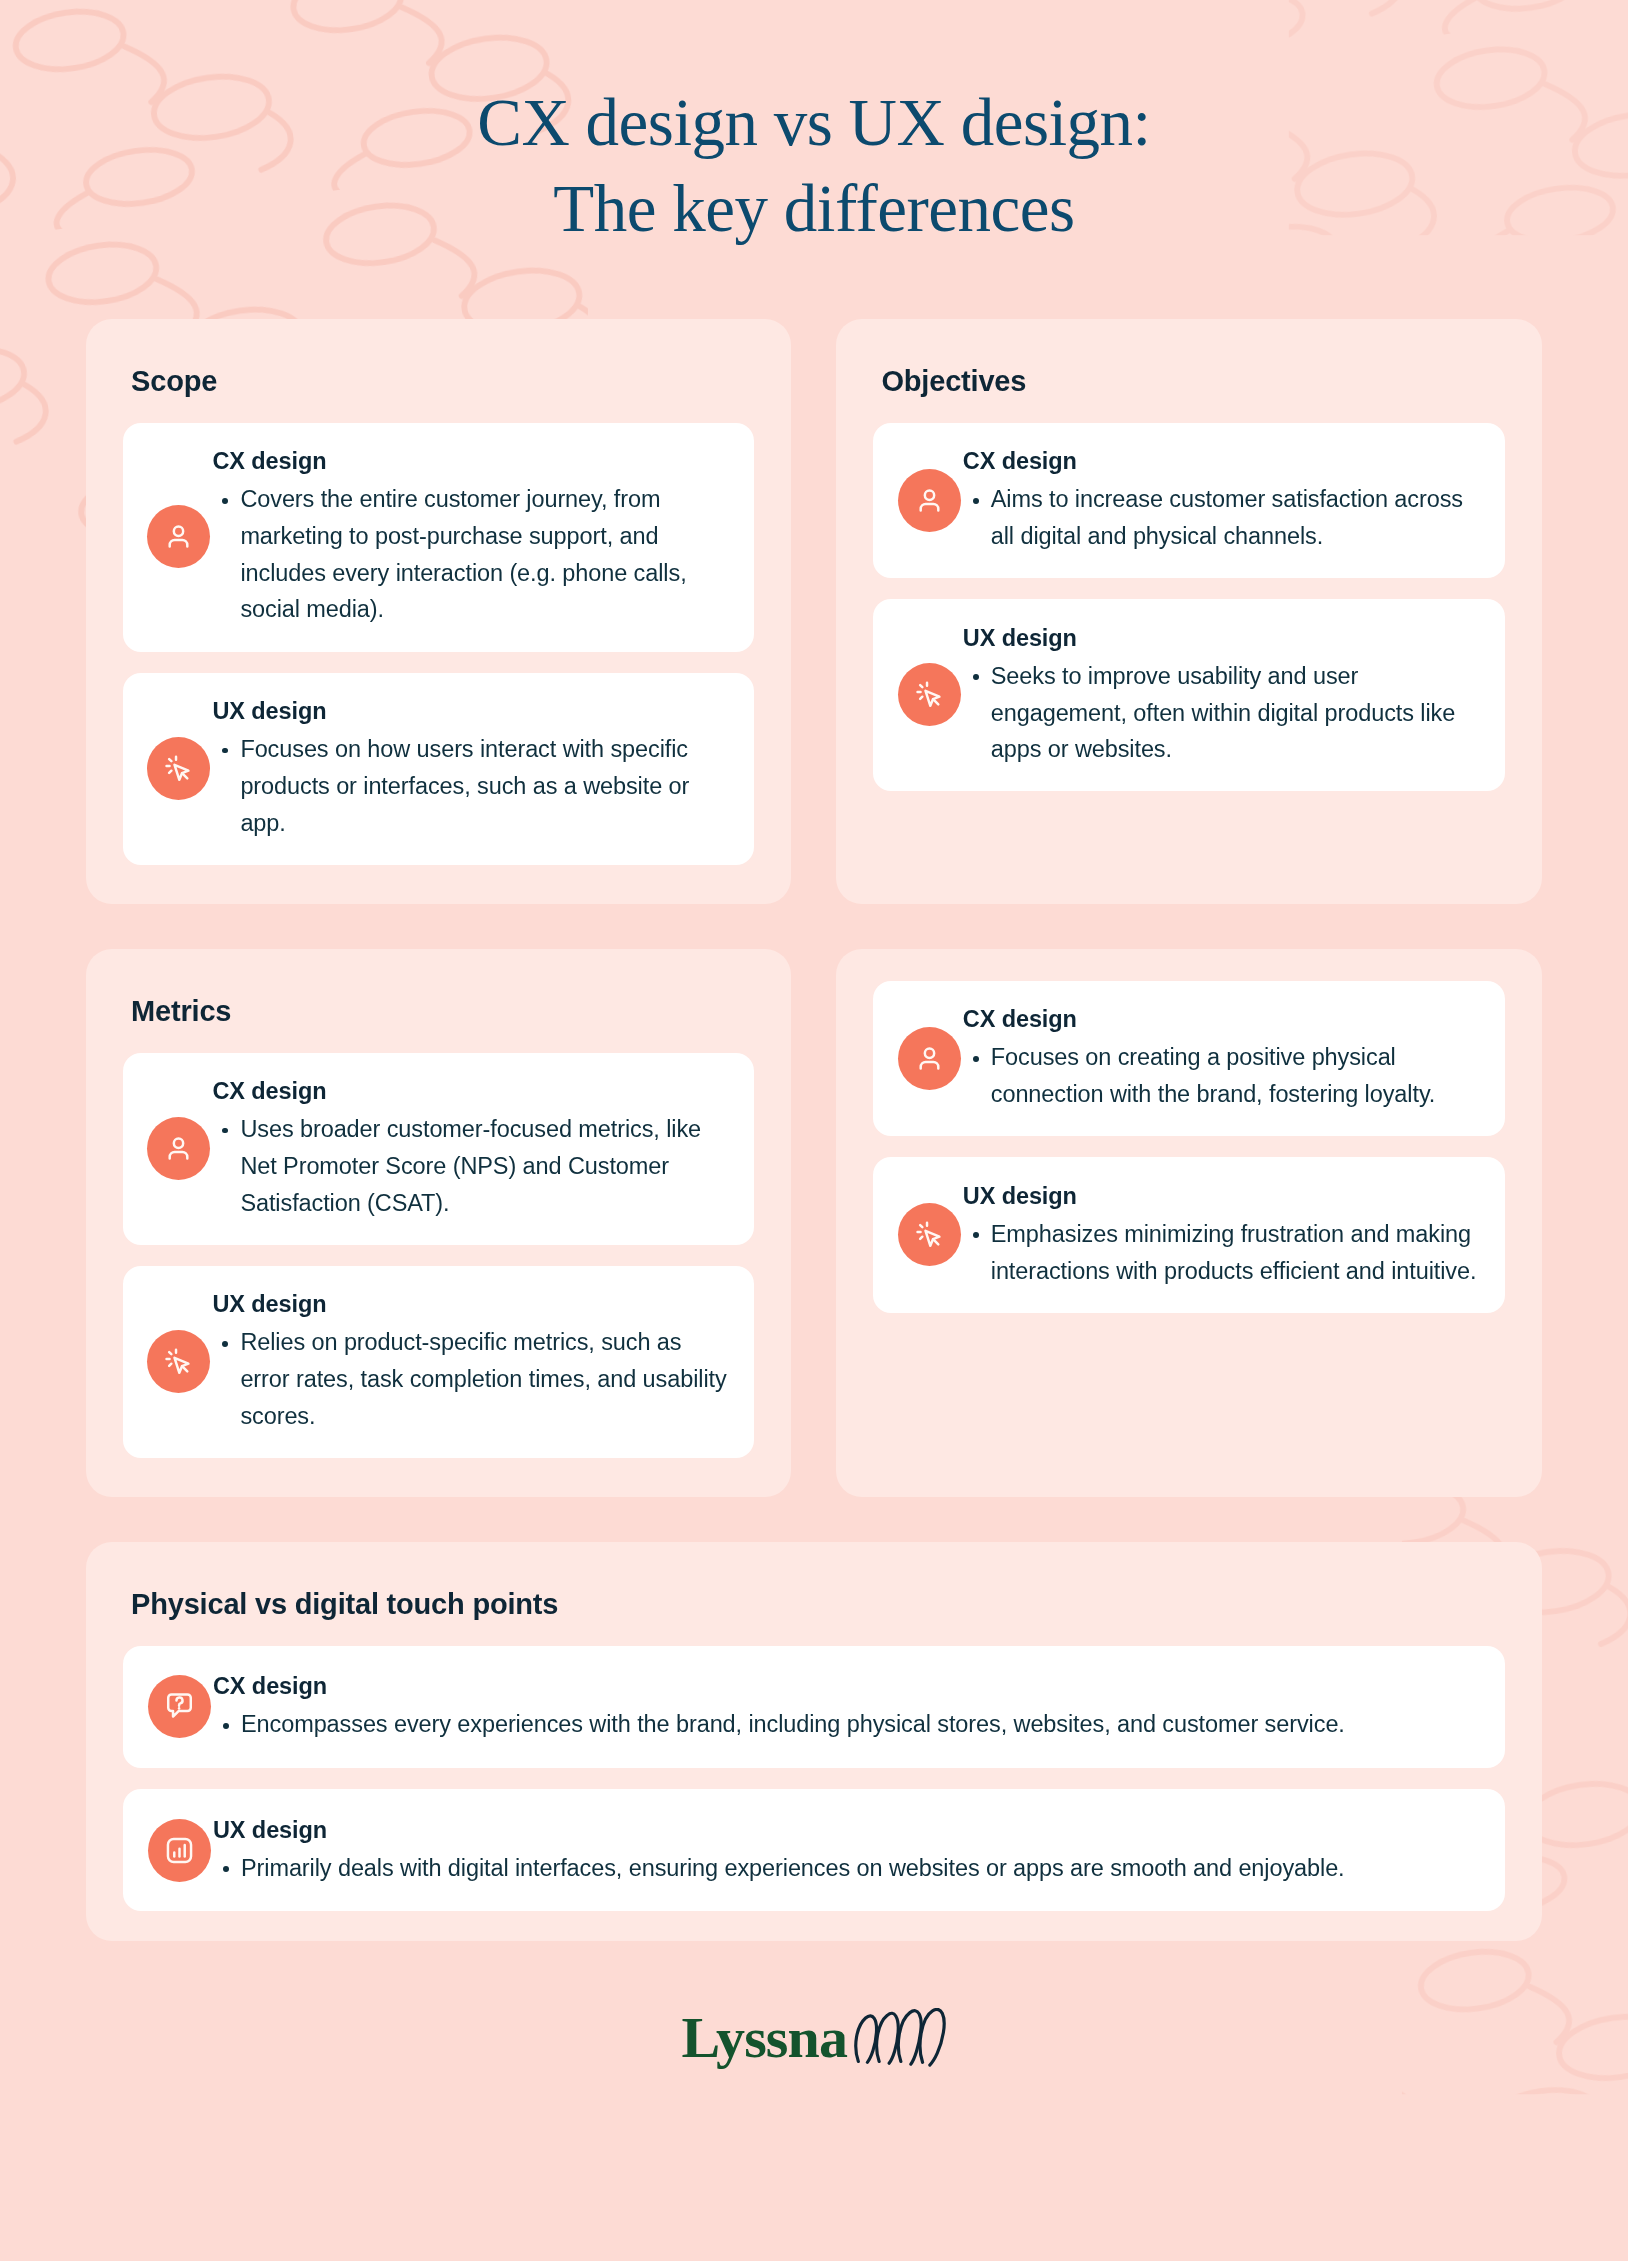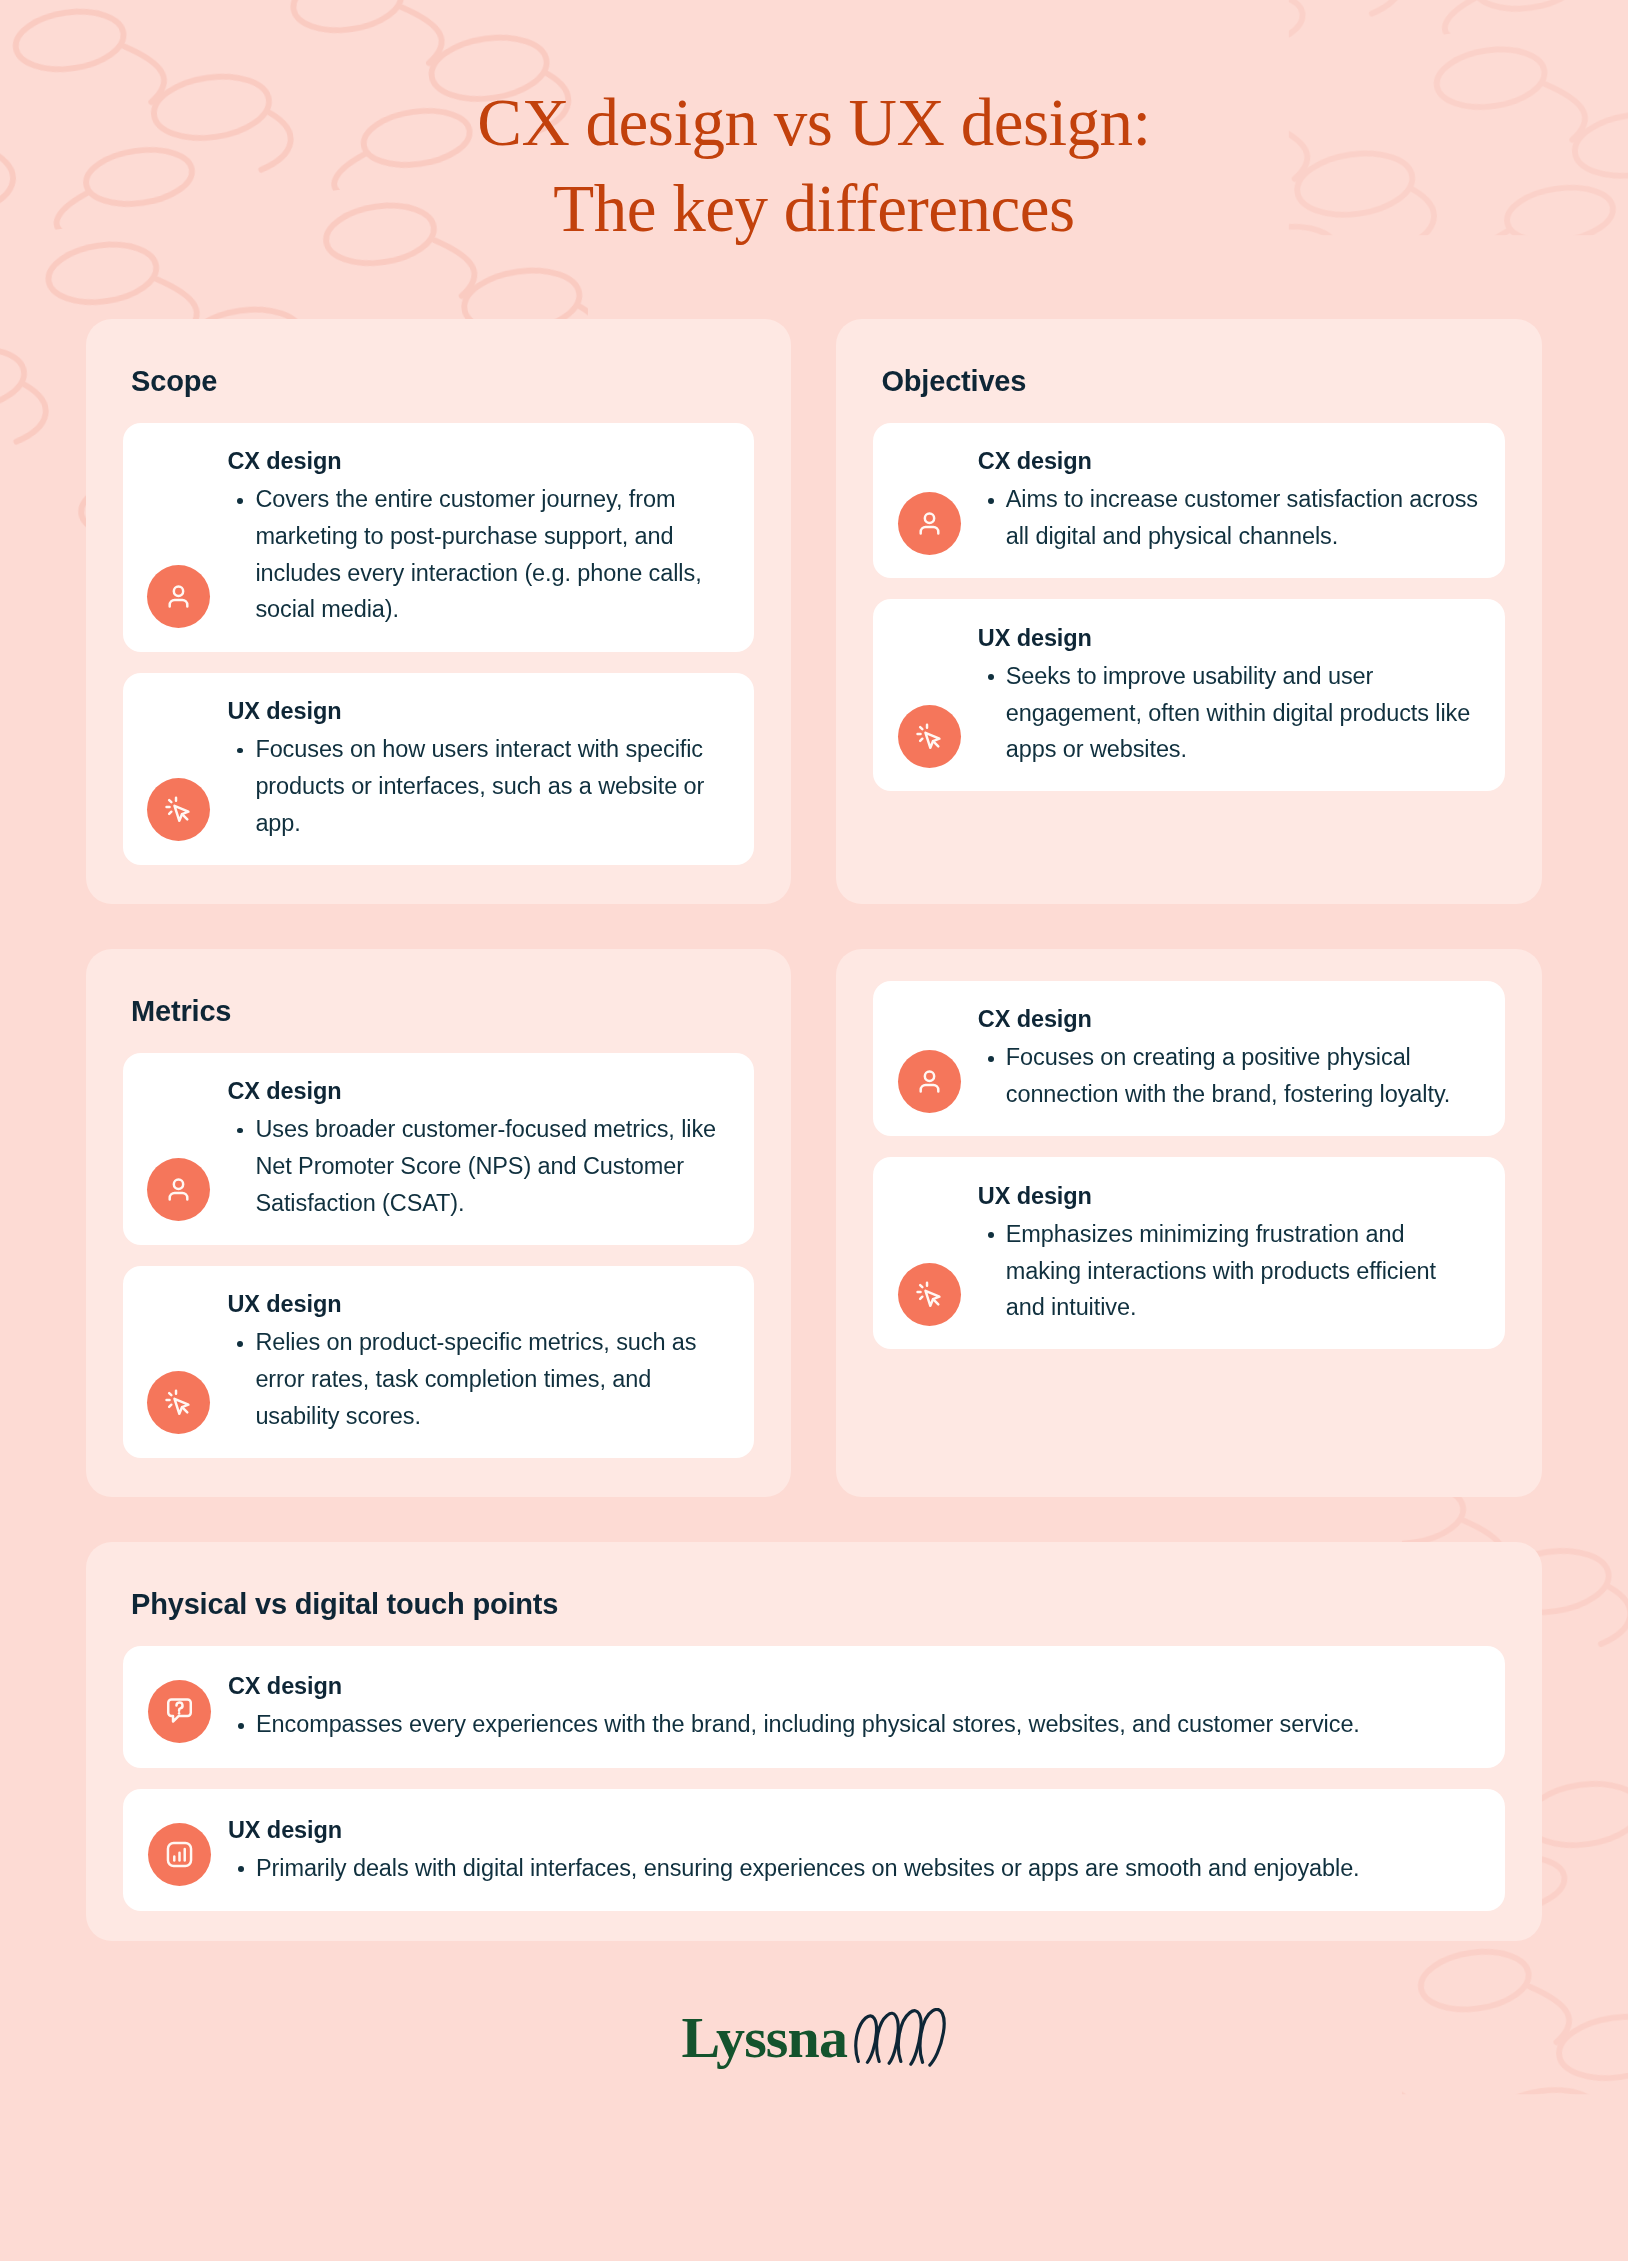--- a/index.html
+++ b/index.html
@@ -40,21 +40,21 @@
   .title-wrap {
     padding-top: 79px;
     padding-bottom: 67px;
     text-align: center;
   }
   .title-line {
     font-family: "Liberation Serif", "DejaVu Serif", serif;
     font-size: 67px;
     line-height: 1.29;
     font-weight: 400;
-    color: #c2410c;
+    color: #0c4a6e;
     letter-spacing: -0.5px;
   }
 
   
   .grid {
     display: flex;
     flex-wrap: wrap;
     gap: 45px 45px;
   }
 
@@ -78,22 +78,22 @@
   }
 
   
   .subcards { display: flex; flex-direction: column; gap: 21px; }
 
   .subcard {
     background: #FFFFFF;
     border-radius: 18px;
     padding: 20px 24.4px 23.5px 24.4px;
     display: flex;
-    align-items: flex-end;
-    gap: 17px;
+    align-items: center;
+    gap: 2px;
   }
   .panel.full .subcard { padding: 22px 25px 25px 25px; }
 
   .icon-badge {
     flex: 0 0 auto;
     width: 63px;
     height: 63px;
     border-radius: 50%;
     background: #F5765B;
     display: flex;

